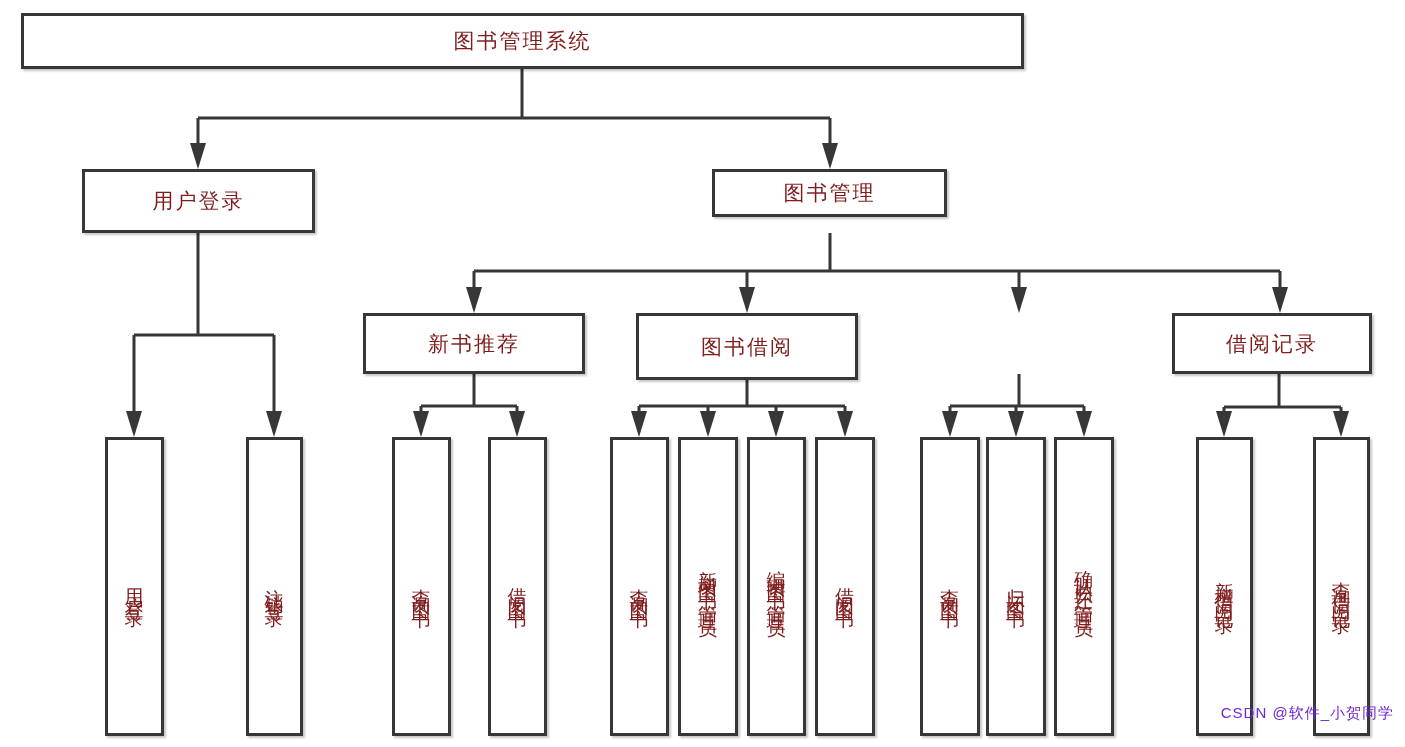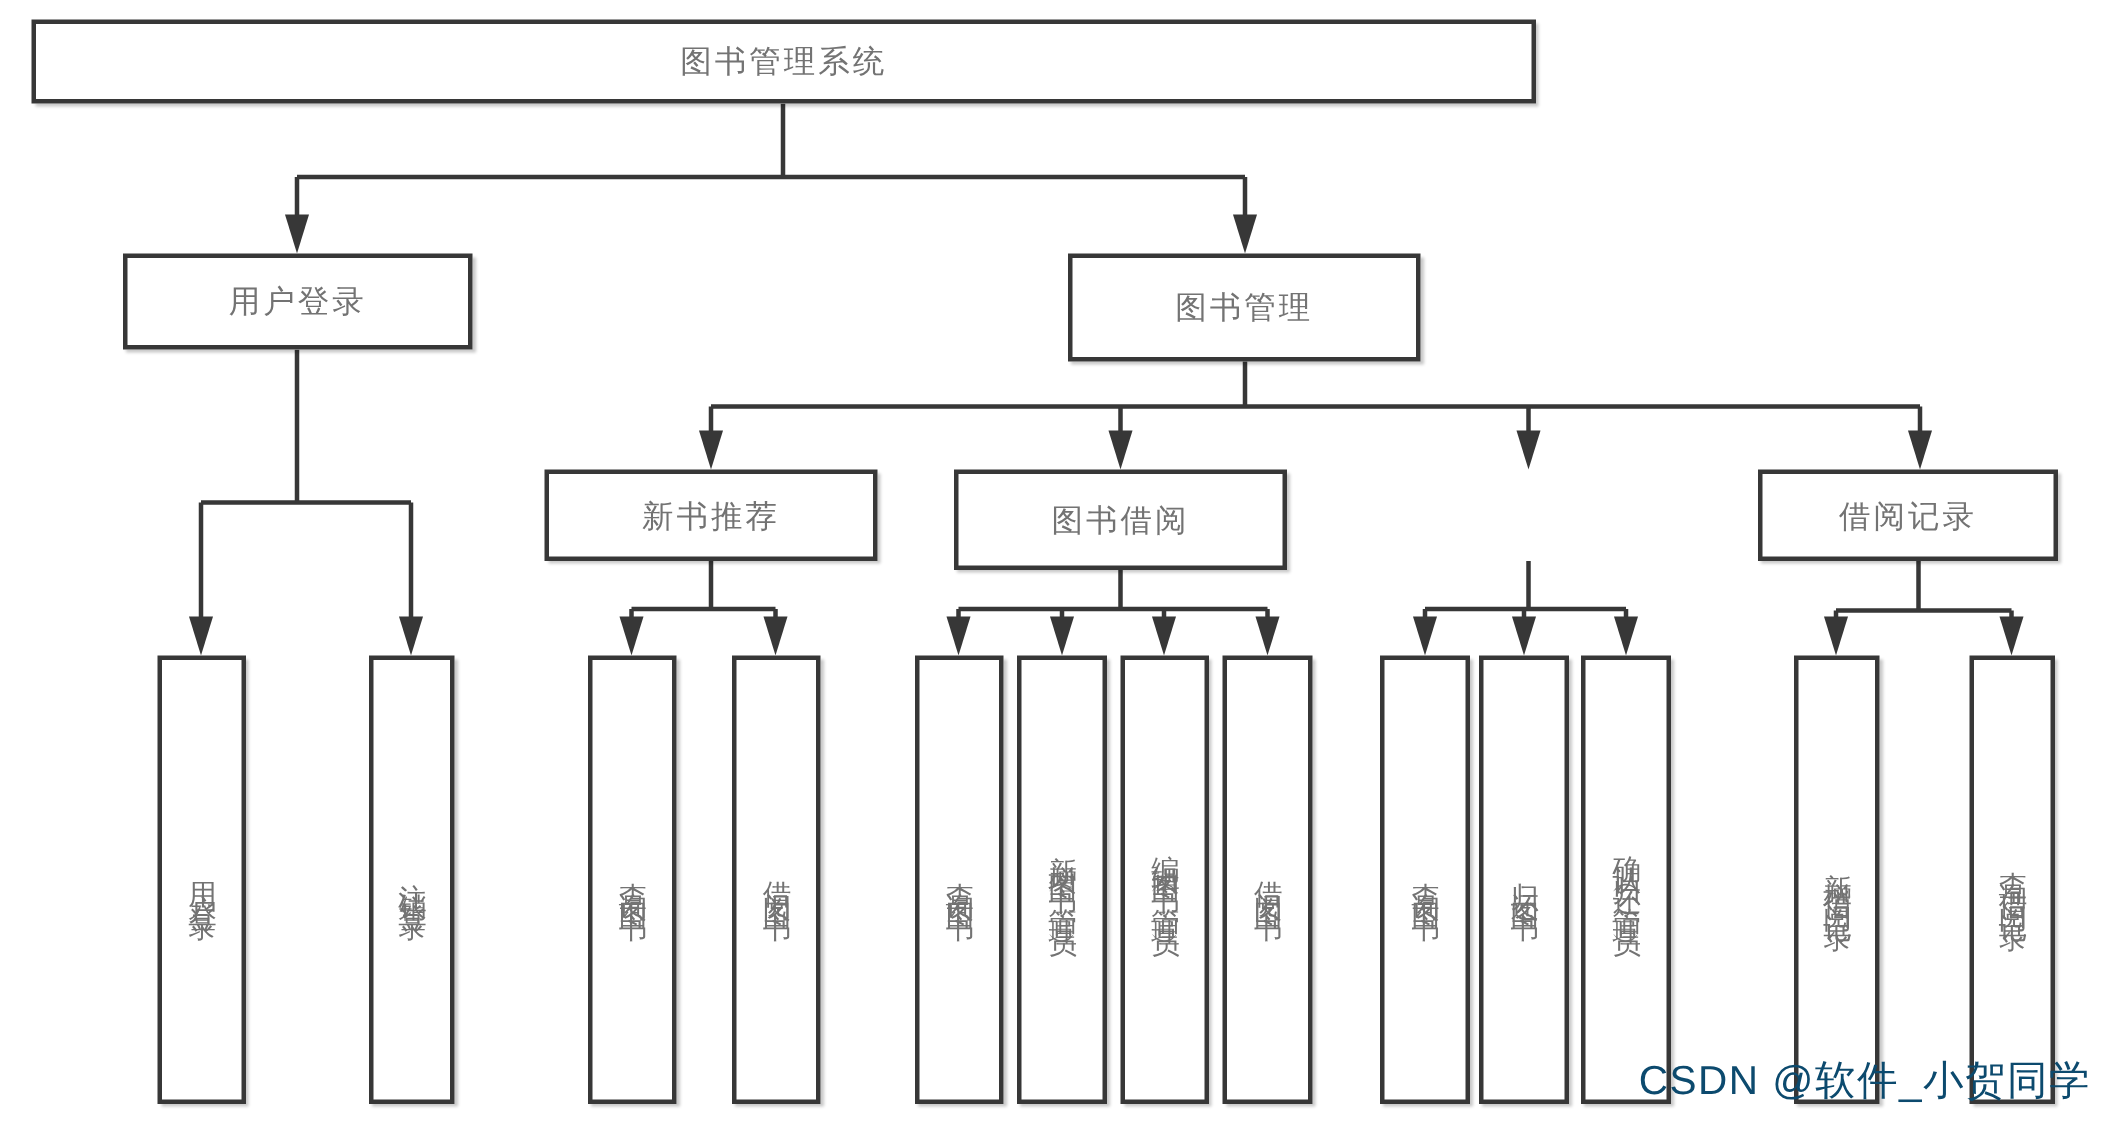--- a/index.html
+++ b/index.html
@@ -4,30 +4,30 @@
 <style>
   html,body{margin:0;padding:0;}
   body{
     width:1405px;height:747px;background:#ffffff;position:relative;overflow:hidden;
     font-family:"Liberation Sans","DejaVu Sans",sans-serif;
   }
   .canvas{position:absolute;left:0;top:0;width:1405px;height:747px;}
   svg.wires{position:absolute;left:0;top:0;z-index:1;}
   .node{
     position:absolute;background:#ffffff;border:3px solid #373737;box-sizing:border-box;
-    display:flex;align-items:center;justify-content:center;color:#737373;z-index:2;
+    display:flex;align-items:center;justify-content:center;color:#7f1d1d;z-index:2;
     box-shadow:2px 2px 2px rgba(0,0,0,0.22);
   }
   .node.h span{font-size:21px;letter-spacing:2px;white-space:nowrap;}
   .node.leaf span{
     writing-mode:vertical-rl;text-orientation:mixed;
     font-size:19px;letter-spacing:7px;line-height:1;white-space:nowrap;
   }
   .watermark{
-    position:absolute;right:11px;bottom:9px;font-size:27px;color:#0c4a6e;
+    position:absolute;right:11px;bottom:24px;font-size:15px;color:#6d28d9;
     z-index:5;letter-spacing:1px;white-space:nowrap;
   }
 </style>
 </head>
 <body>
 
 <div class="canvas">
 
   <svg class="wires" width="1405" height="747" viewBox="0 0 1405 747">
     <g stroke="#373737" stroke-width="3" fill="none">
@@ -62,21 +62,21 @@
     </g>
   </svg>
 
   <div class="node h" style="left:21px;top:13px;width:1003px;height:56px">
     <span>图书管理系统</span>
   </div>
 
   <div class="node h" style="left:82px;top:169px;width:233px;height:64px">
     <span>用户登录</span>
   </div>
-  <div class="node h" style="left:712px;top:169px;width:235px;height:72px">
+  <div class="node h" style="left:712px;top:169px;width:235px;height:48px">
     <span>图书管理</span>
   </div>
 
   <div class="node h" style="left:363px;top:313px;width:222px;height:61px">
     <span>新书推荐</span>
   </div>
   <div class="node h" style="left:636px;top:313px;width:222px;height:67px">
     <span>图书借阅</span>
   </div>
   <div class="node h" style="left:1172px;top:313px;width:200px;height:61px">

